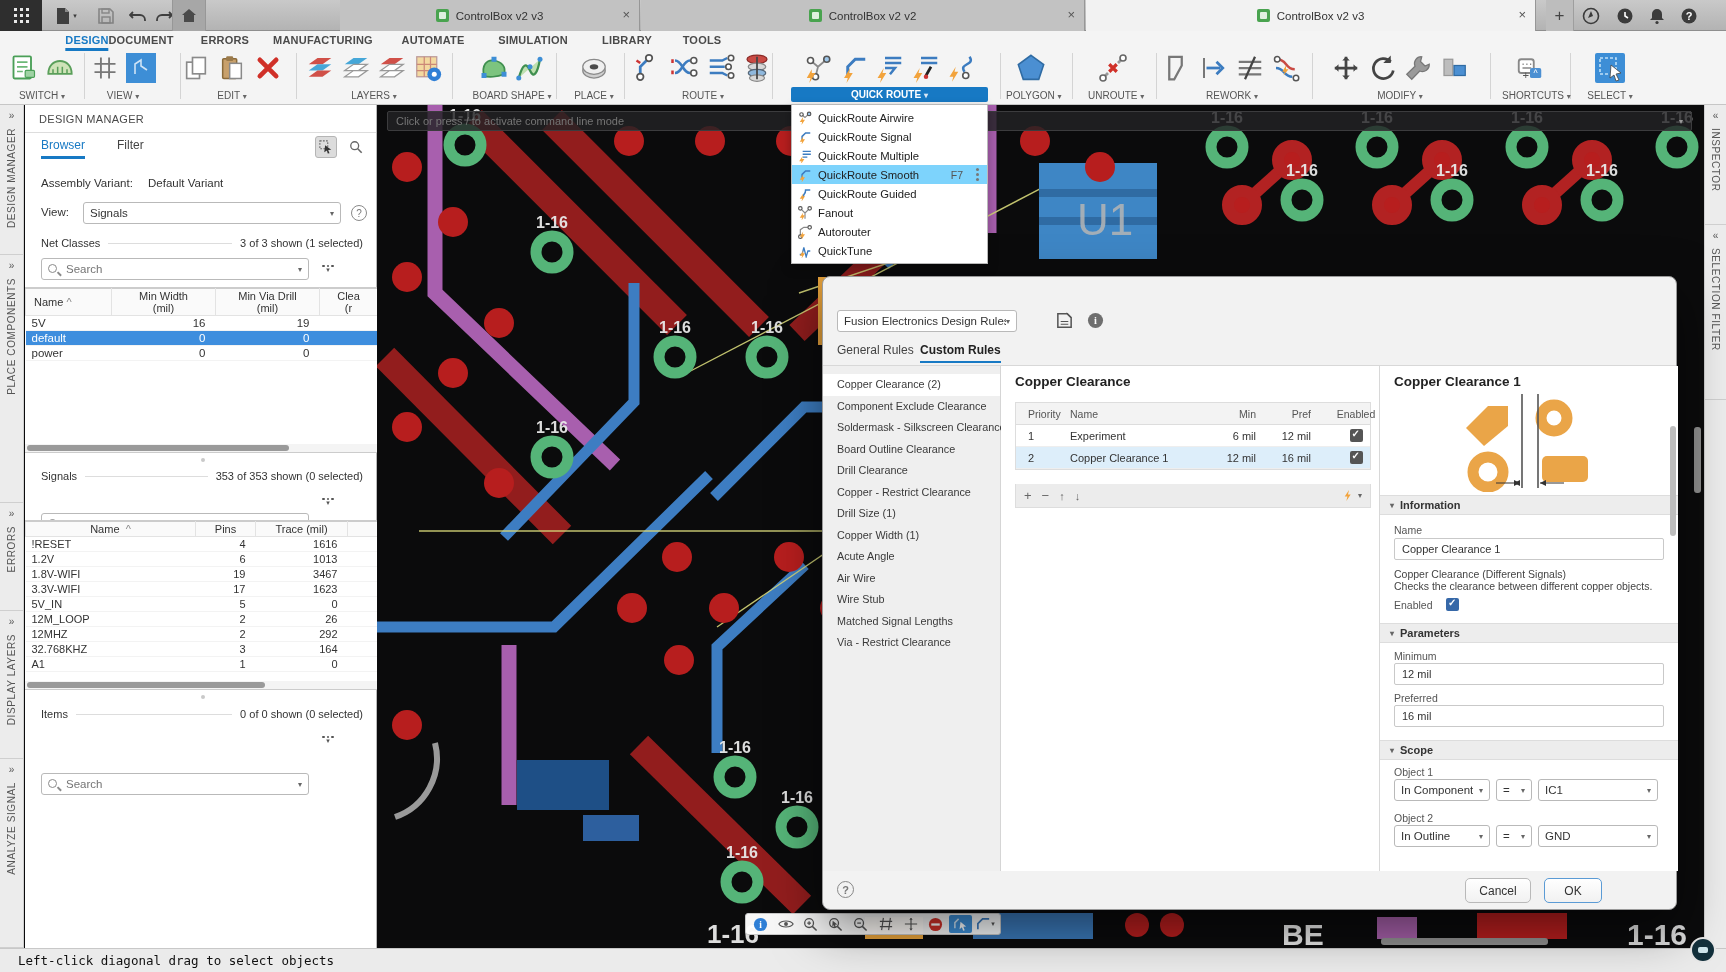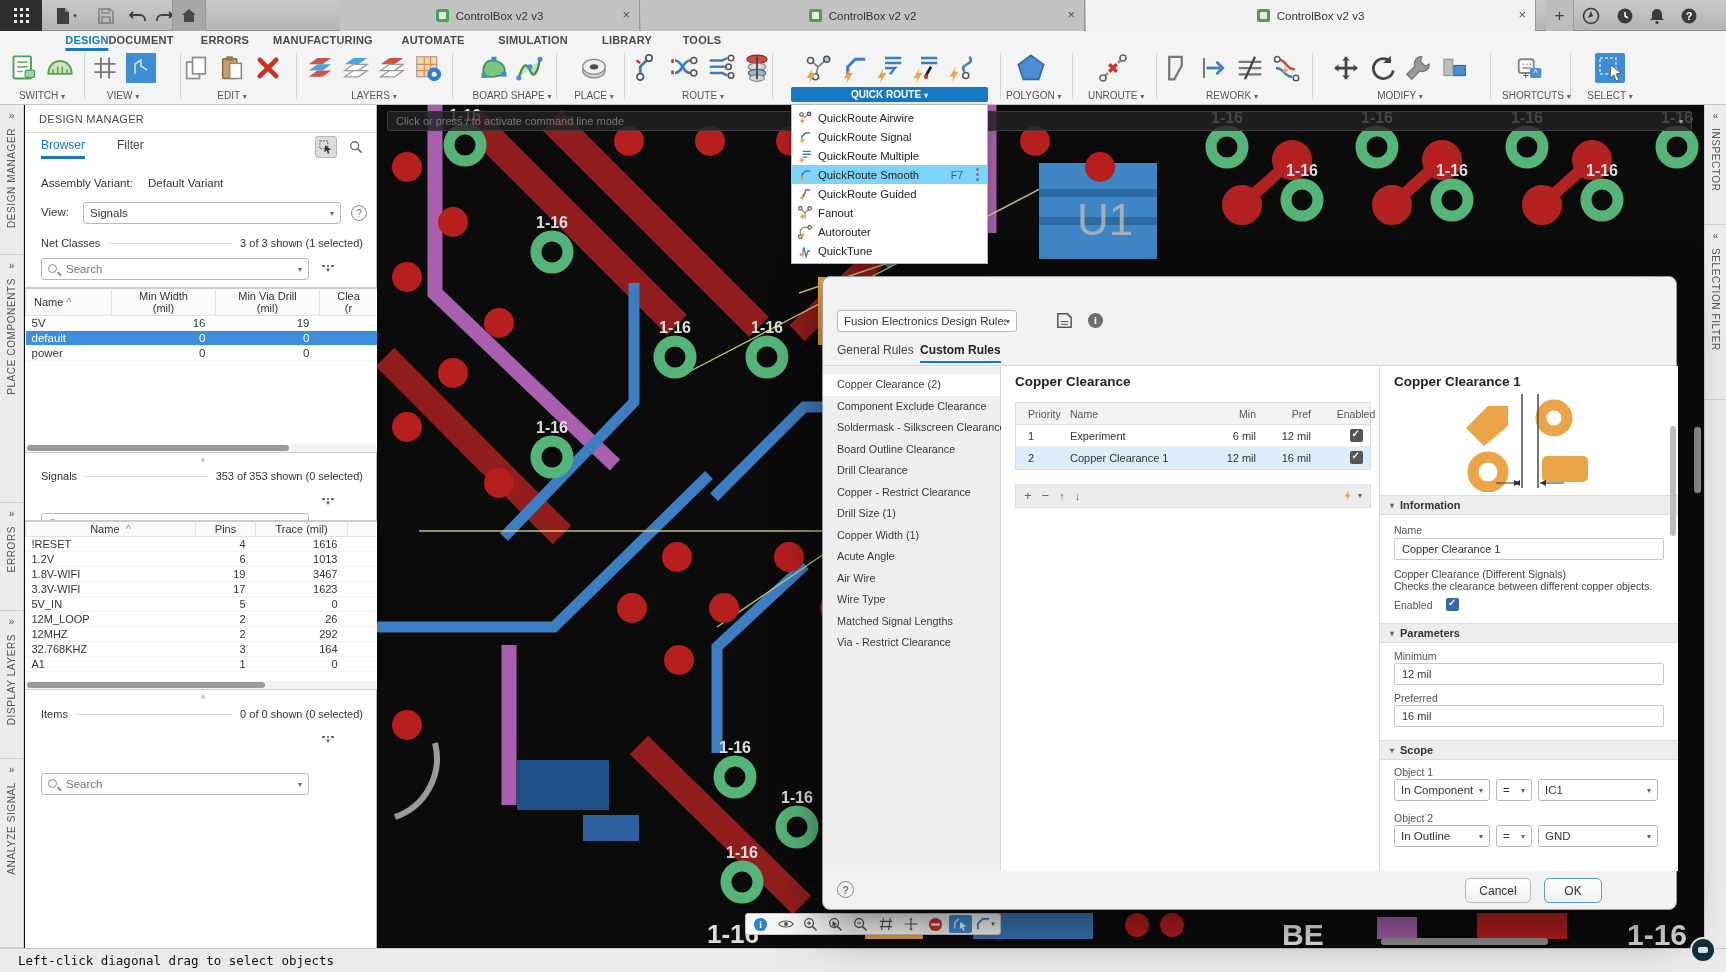--- a/index.html
+++ b/index.html
@@ -1130,21 +1130,21 @@
         <div class="ritem sel">Copper Clearance (2)</div>
         <div class="ritem">Component Exclude Clearance</div>
         <div class="ritem">Soldermask - Silkscreen Clearance</div>
         <div class="ritem">Board Outline Clearance</div>
         <div class="ritem">Drill Clearance</div>
         <div class="ritem">Copper - Restrict Clearance</div>
         <div class="ritem">Drill Size (1)</div>
         <div class="ritem">Copper Width (1)</div>
         <div class="ritem">Acute Angle</div>
         <div class="ritem">Air Wire</div>
-        <div class="ritem">Wire Type</div>
+        <div class="ritem">Wire Stub</div>
         <div class="ritem">Matched Signal Lengths</div>
         <div class="ritem">Via - Restrict Clearance</div>
       </div>
 
       <div class="dmid">
         <h3>Copper Clearance</h3>
         <div class="rtable">
           <div class="hr">
             <span class="c-pri">Priority</span>
             <span class="c-nam">Name</span>

